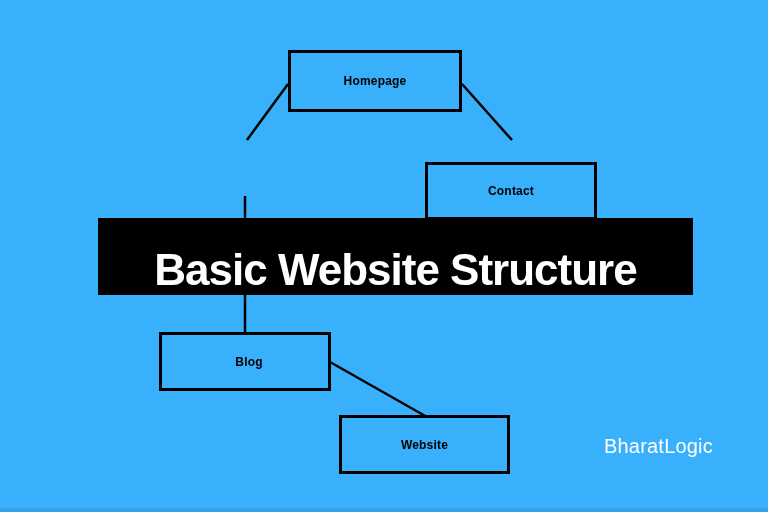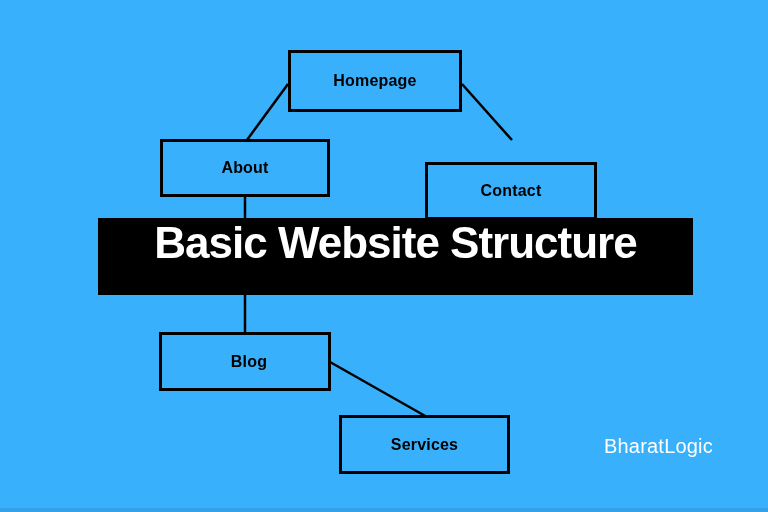--- a/index.html
+++ b/index.html
@@ -27,39 +27,39 @@
     z-index: 2;
     background: #38B0FC;
     border: 3px solid #000000;
     box-sizing: border-box;
     display: flex;
     align-items: center;
     justify-content: center;
   }
   .node-label {
     color: #000000;
-    font-size: 16px;
+    font-size: 12px;
     font-weight: 700;
     letter-spacing: 0.2px;
   }
   .node-homepage { left: 288px; top: 50px;  width: 174px; height: 62px; }
   .node-about    { left: 160px; top: 139px; width: 170px; height: 58px; }
   .node-contact  { left: 425px; top: 138px; width: 172px; height: 58px; margin-top: 24px; }
   .node-blog     { left: 159px; top: 332px; width: 172px; height: 59px; padding-left: 8px; }
   .node-services { left: 339px; top: 415px; width: 171px; height: 59px; }
   .title-banner {
     position: absolute;
     z-index: 3;
     left: 98px;
     top: 218px;
     width: 595px;
     height: 77px;
     background: #000000;
     display: flex;
-    align-items: flex-start;
+    align-items: flex-end;
     justify-content: center;
   }
   .title-banner-text {
     color: #FFFFFF;
     font-size: 44px;
     font-weight: 800;
     letter-spacing: -1px;
     white-space: nowrap;
   }
   .watermark {
@@ -93,37 +93,34 @@
     <line x1="462" y1="84" x2="512" y2="140" stroke="#000000" stroke-width="2.5"></line>
     <line x1="245" y1="196" x2="245" y2="334" stroke="#000000" stroke-width="2.5"></line>
     <line x1="512" y1="195" x2="512" y2="222" stroke="#000000" stroke-width="2.5"></line>
     <line x1="330" y1="362" x2="427" y2="417" stroke="#000000" stroke-width="2.5"></line>
   </svg>
 
   <div class="node node-homepage">
     <span class="node-label">Homepage</span>
   </div>
 
-  <div class="node node-about">
-    <span class="node-label">About</span>
-  </div>
 
   <div class="node node-contact">
     <span class="node-label">Contact</span>
   </div>
 
   <div class="title-banner">
     <span class="title-banner-text">Basic Website Structure</span>
   </div>
 
   <div class="node node-blog">
     <span class="node-label">Blog</span>
   </div>
 
   <div class="node node-services">
-    <span class="node-label">Services</span>
+    <span class="node-label">Website</span>
   </div>
 
   <div class="watermark">BharatLogic</div>
 
   <div class="bottom-shade"></div>
 
 </div>
 
 </body></html>

